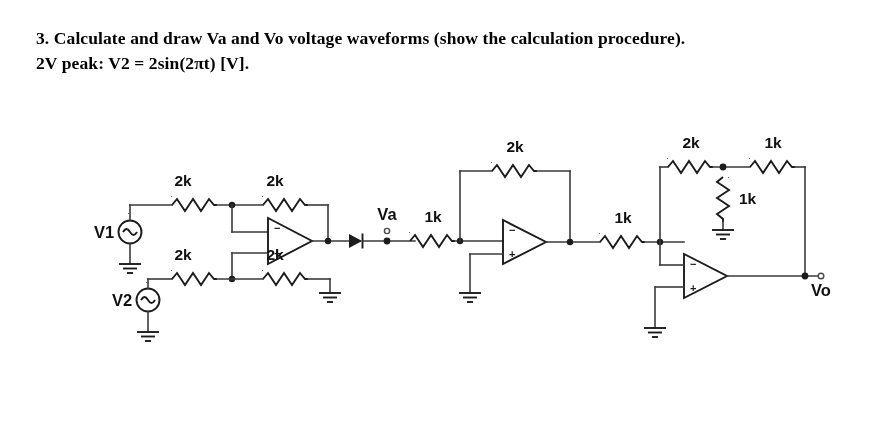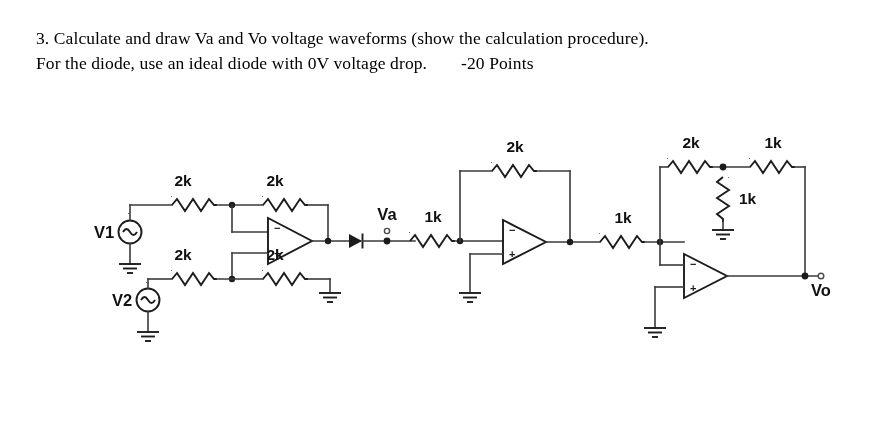--- a/index.html
+++ b/index.html
@@ -20,21 +20,21 @@
     left: 36px;
     top: 26px;
     width: 820px;
   }
   #question-text .q-line {
     font-size: 17.5px;
     line-height: 25px;
     white-space: pre;
     letter-spacing: 0.1px;
   }
-  #question-text .q-line.indent-none { text-indent: 0; }
+  #question-text .q-line.indent-none { text-indent: 0; font-weight: bold; }
   .points-gap { display: inline-block; width: 34px; }
   #circuit-wrap {
     position: absolute;
     left: 0;
     top: 136px;
     width: 882px;
     height: 240px;
   }
   svg.circuit {
     display: block;
@@ -79,21 +79,21 @@
     font-family: "Liberation Sans", sans-serif;
     font-size: 9px;
     fill: #555555;
   }
 </style>
 </head>
 <body>
 
 <div id="question-text">
   <div class="q-line indent-none">3. Calculate and draw Va and Vo voltage waveforms (show the calculation procedure).</div>
-  <div class="q-line indent-none"><span>For the diode, use an ideal diode with 0V voltage drop.</span><span class="points-gap"></span><span>-20 Points</span></div>
+  <div class="q-line indent-none">2V peak: V2 = 2sin(2πt) [V].</div>
 </div>
 
 <div id="circuit-wrap">
 <svg class="circuit" viewBox="0 0 882 240" xmlns="http://www.w3.org/2000/svg">
 
   <g>
     <circle class="comp" cx="130" cy="96" r="11.5"></circle>
     <path class="comp" d="M123 96 q3.5 -6 7 0 q3.5 6 7 0" stroke-width="1.5"></path>
     <line class="wire" x1="130" y1="84.5" x2="130" y2="69"></line>
     <line class="wire" x1="130" y1="107.5" x2="130" y2="128"></line>

